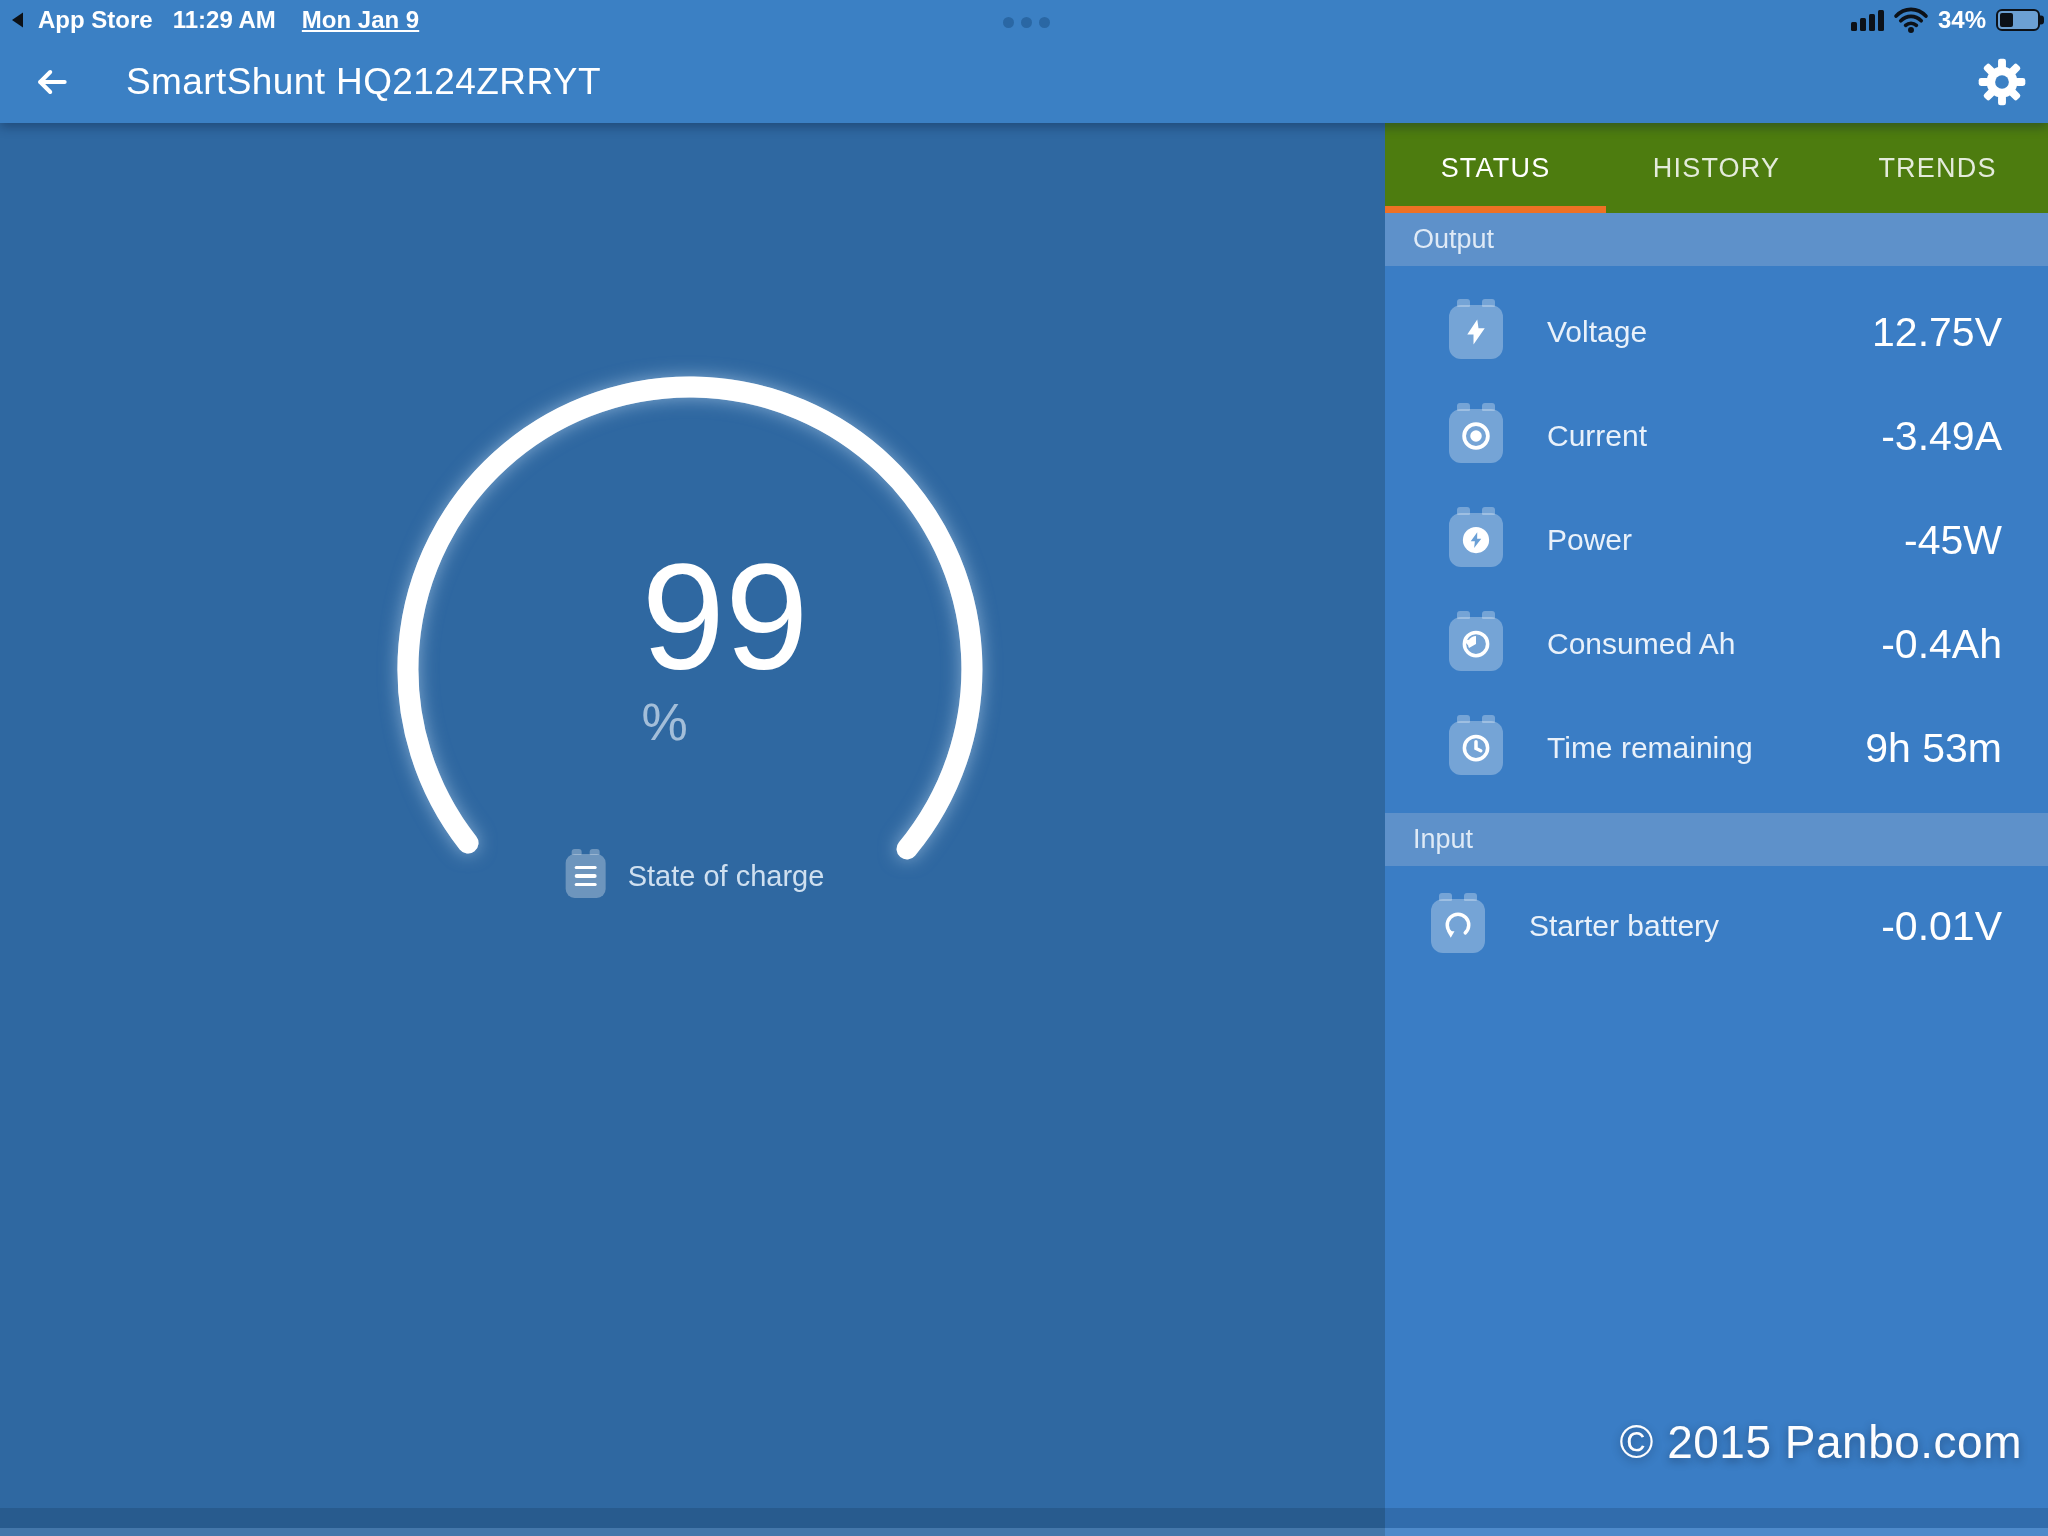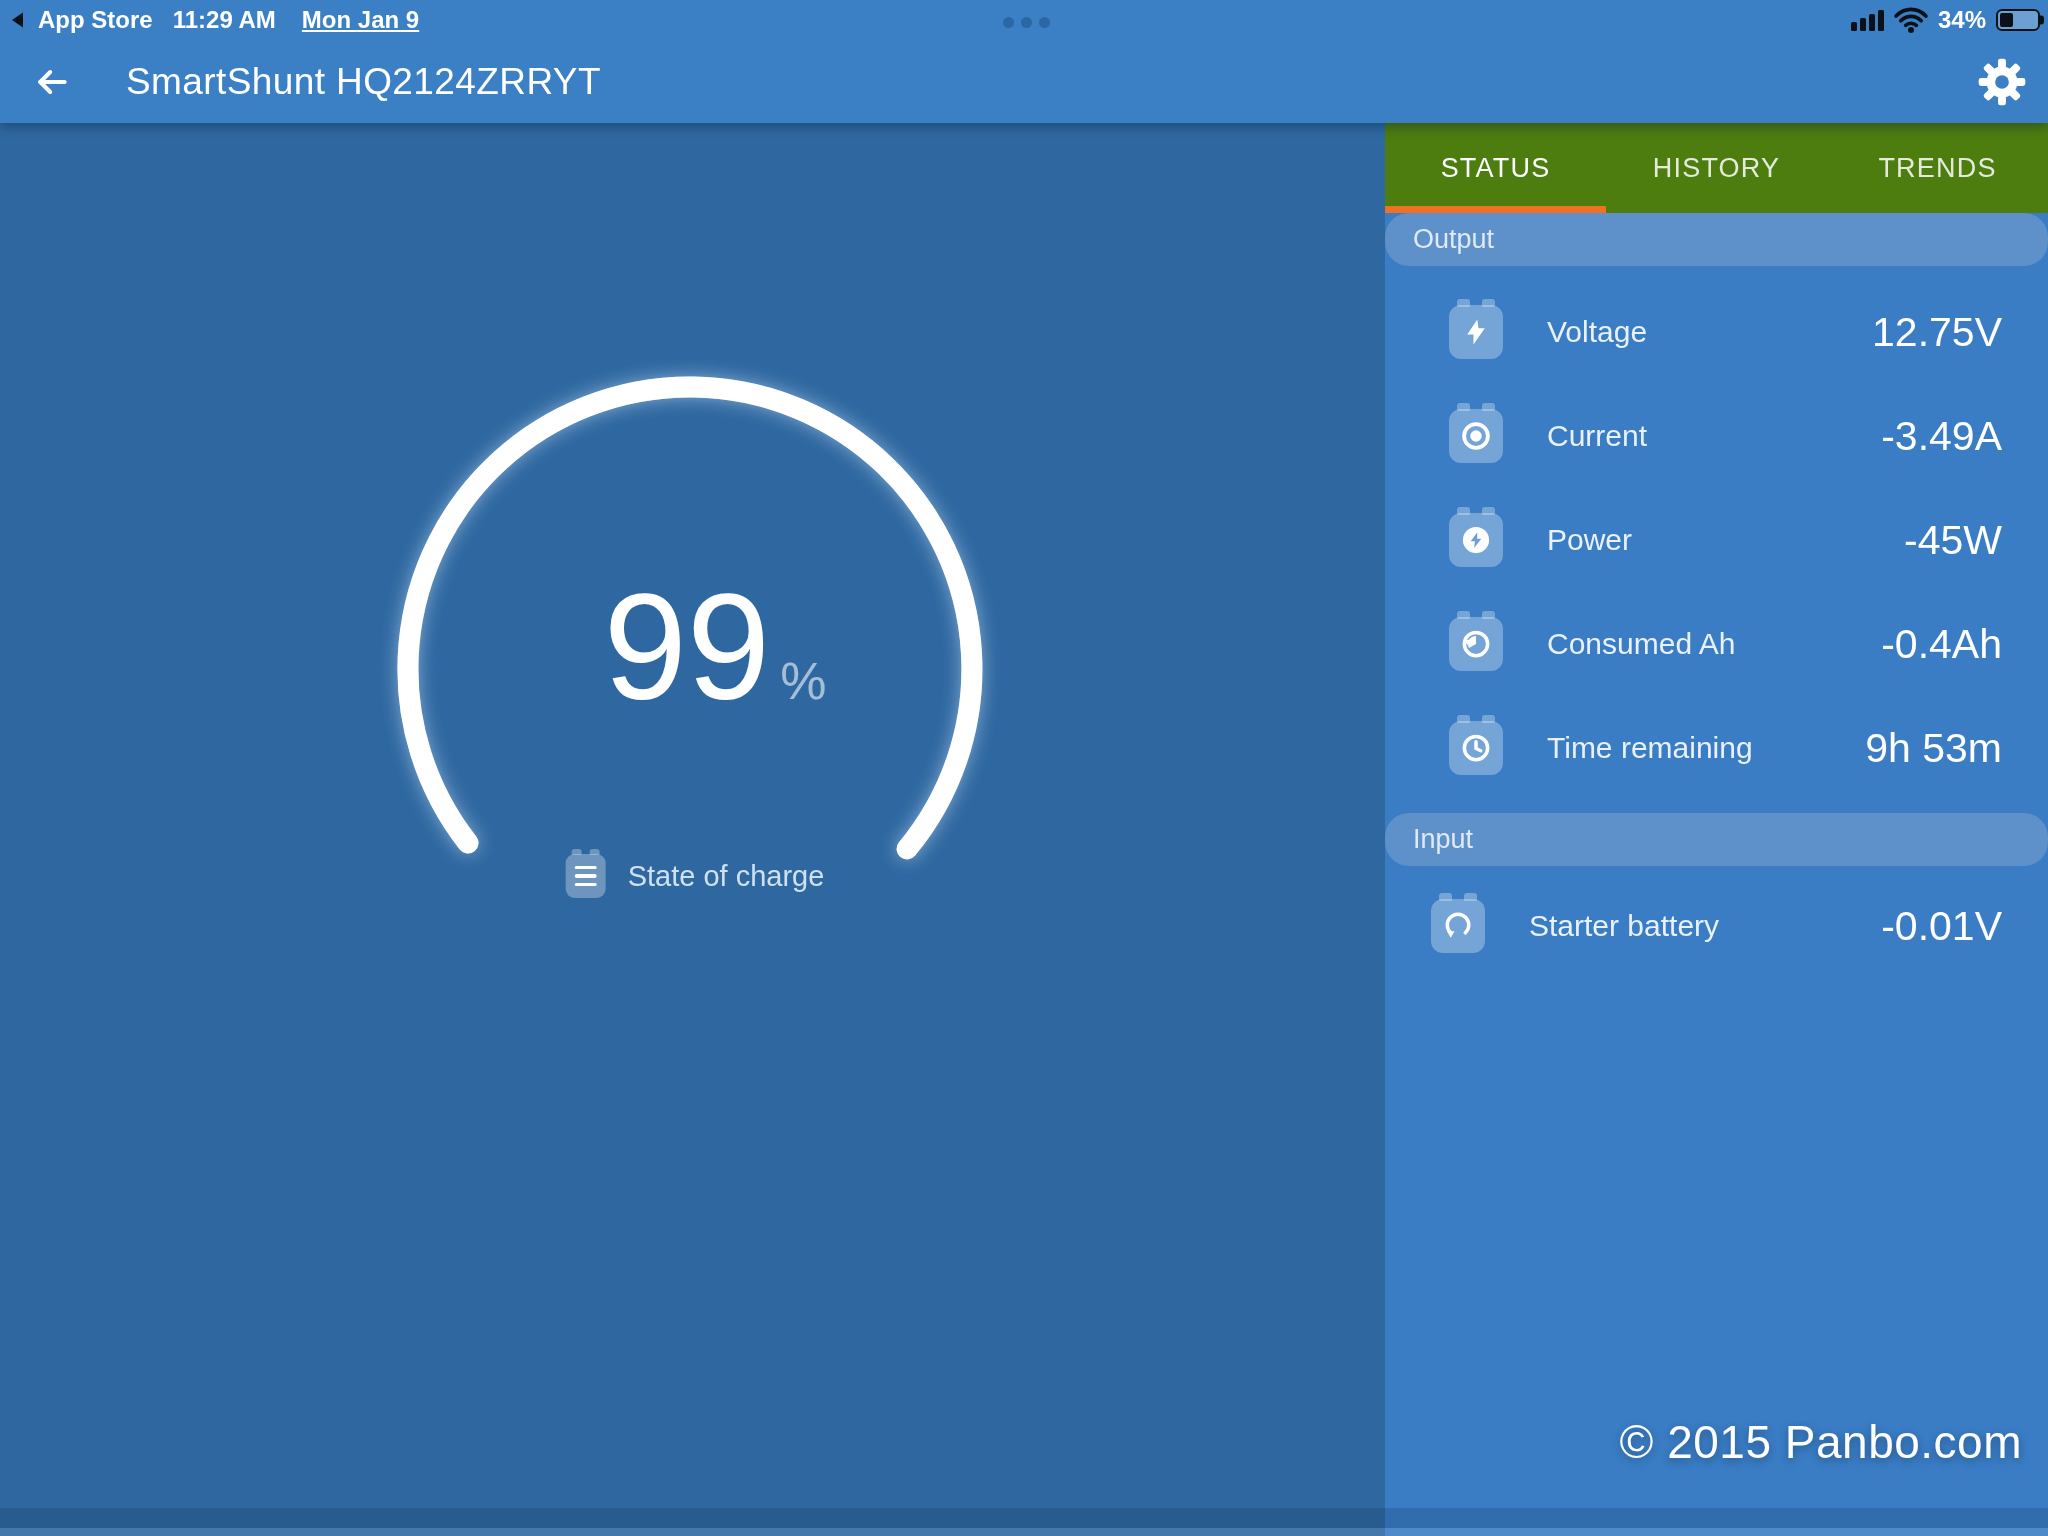--- a/index.html
+++ b/index.html
@@ -47,21 +47,21 @@
 
   
   .main-area{
     position:absolute;left:0;top:123px;width:1385px;height:1413px;
     background:#2f68a1;overflow:hidden;
   }
   .gauge-svg{position:absolute;left:0;top:0;}
   .arc-white{filter:drop-shadow(0 0 9px rgba(200,225,250,.55));}
   .gauge-value{
     position:absolute;left:715px;top:524px;transform:translate(-50%,-50%);
-    display:flex;align-items:baseline;color:#fff;
+    display:flex;align-items:baseline;color:#fff;flex-direction:column;
   }
   .gauge-value .num{font-size:150px;font-weight:300;line-height:1;}
   .gauge-value .unit{font-size:52px;color:rgba(235,243,252,.62);margin-left:10px;}
   .soc-row{
     position:absolute;left:695px;top:753px;transform:translate(-50%,-50%);
     display:flex;align-items:center;gap:22px;
   }
   .soc-row .soc-label{font-size:29px;color:rgba(230,240,250,.88);}
   
   .badge{
@@ -91,21 +91,21 @@
   .tab{
     flex:1;display:flex;align-items:center;justify-content:center;
     color:rgba(255,255,255,.85);font-size:27px;font-weight:500;letter-spacing:1.2px;cursor:pointer;
   }
   .tab.active{color:#fff;}
   .tab-underline{
     position:absolute;left:0;bottom:0;width:33.33%;height:7px;background:#ee7124;
   }
   .section-band{
     height:53px;background:#5e91ca;display:flex;align-items:center;
-    padding-left:28px;color:#dfeaf6;font-size:27px;border-radius:24px;
+    padding-left:28px;color:#dfeaf6;font-size:27px;
   }
   .rows{padding-top:14px;}
   .prow{
     display:flex;align-items:center;height:104px;
     padding:0 46px 0 64px;box-sizing:border-box;
   }
   .prow .plabel{margin-left:44px;font-size:30px;color:#e9f1fa;}
   .prow .pvalue{margin-left:auto;font-size:41px;color:#fff;}
   .spacer{height:13px;}
   .input-row-wrap{height:120px;display:flex;align-items:center;}

